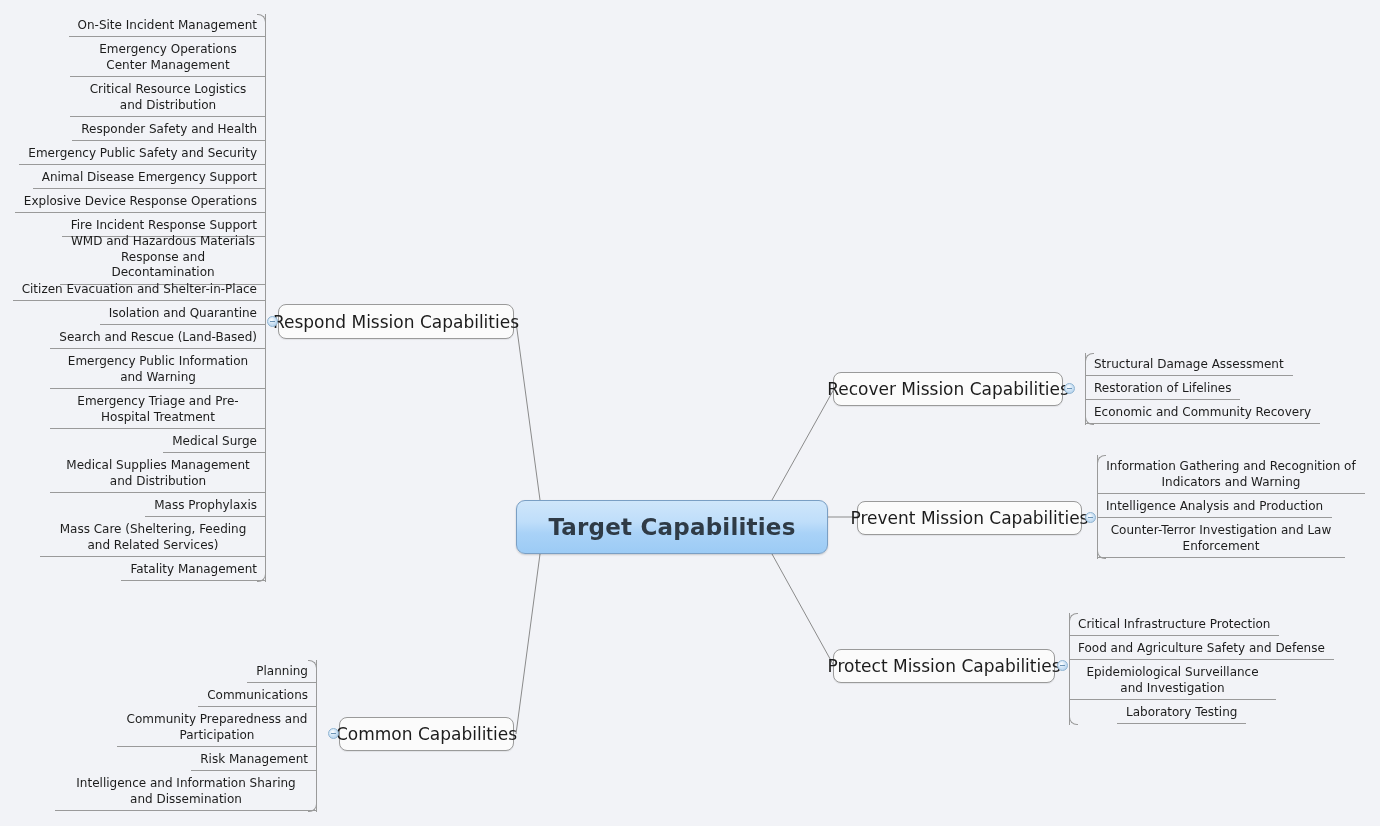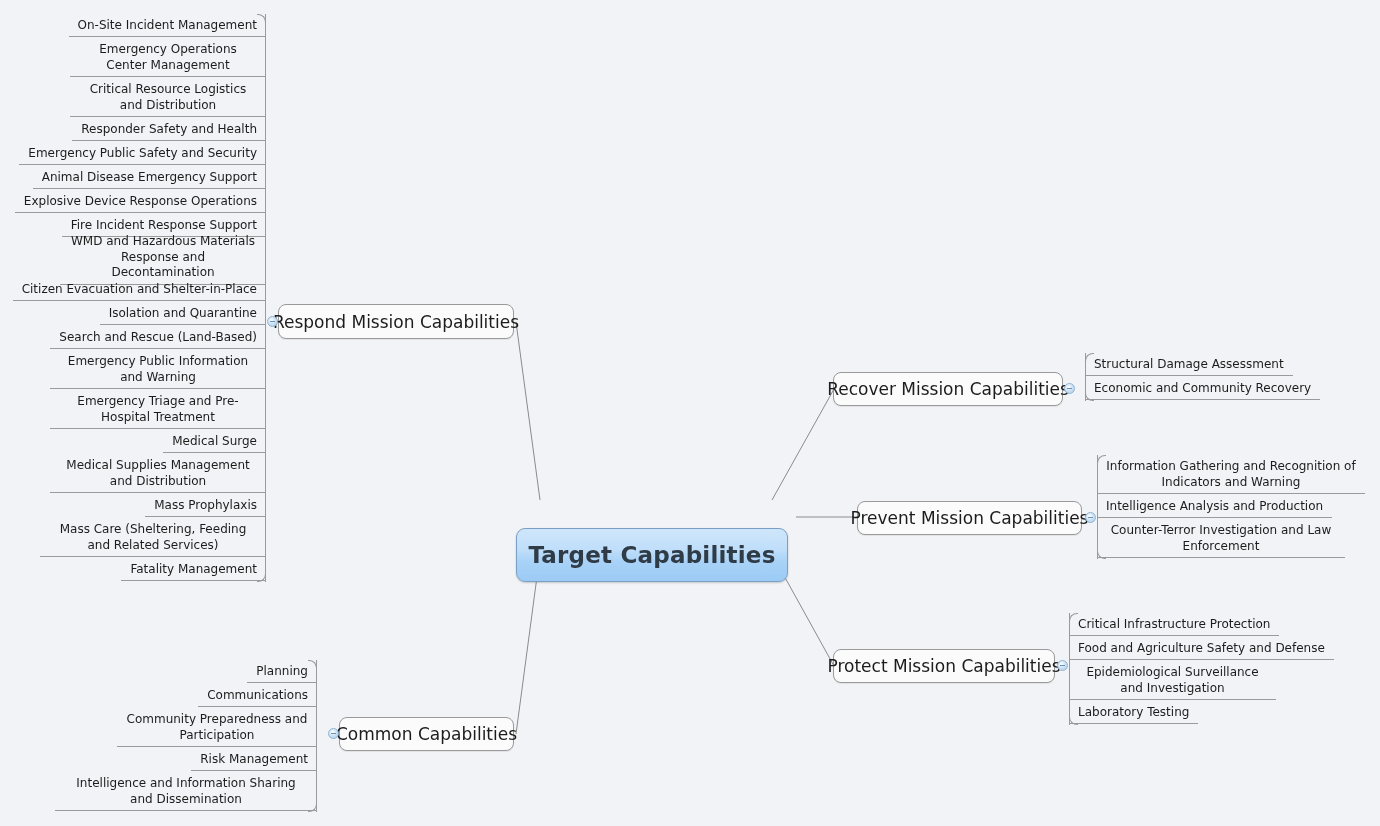--- a/index.html
+++ b/index.html
@@ -172,21 +172,21 @@
 
     <path d="M 772 500 L 834 389" stroke="#8b8b8b" stroke-width="1" fill="none"></path>
 
     <path d="M 796 517 L 858 517" stroke="#8b8b8b" stroke-width="1" fill="none"></path>
 
     <path d="M 772 554 L 834 666" stroke="#8b8b8b" stroke-width="1" fill="none"></path>
 
     <path d="M 540 554 L 516 734" stroke="#8b8b8b" stroke-width="1" fill="none"></path>
   </svg>
 
-  <div class="root-node" style="left:516px; top:500px; width:272px; height:54px;margin-top:28px;">
+  <div class="root-node" style="left:516px; top:500px; width:312px; height:54px;">
     <span>Target Capabilities</span>
   </div>
 
   <div class="branch-node" style="left:278px; top:304px; width:236px; height:35px;align-items:center;">
     <span>Respond Mission Capabilities</span>
   </div>
   <div class="collapse-handle" style="left:267px; top:316px;"></div>
 
   <div class="leaf-group left" style="left:10px; top:14px; width:256px;">
     <div class="spine"></div>
@@ -259,20 +259,23 @@
 
   <div class="leaf-group right" style="left:1076px; top:353px; width:295px;margin-left:9px;">
     <div class="spine"></div>
     <div class="cap top"></div>
     <div class="cap bottom"></div>
 
     <div class="leaf" style="height:24px;">
       <span class="leaf-text">Structural Damage Assessment</span>
     </div>
     <div class="leaf" style="height:24px;">
+      <span class="leaf-text">Restoration of Lifelines</span>
+    </div>
+    <div class="leaf" style="height:24px;">
       <span class="leaf-text">Economic and Community Recovery</span>
     </div>
   </div>
 
   <div class="branch-node" style="left:857px; top:501px; width:225px; height:34px;">
     <span>Prevent Mission Capabilities</span>
   </div>
   <div class="collapse-handle" style="left:1085px; top:512px;"></div>
 
   <div class="leaf-group right" style="left:1097px; top:455px; width:270px;">
@@ -303,21 +306,21 @@
 
     <div class="leaf" style="height:24px;">
       <span class="leaf-text">Critical Infrastructure Protection</span>
     </div>
     <div class="leaf" style="height:24px;">
       <span class="leaf-text">Food and Agriculture Safety and Defense</span>
     </div>
     <div class="leaf" style="height:40px;">
       <span class="leaf-text" style="width:207px;">Epidemiological Surveillance and Investigation</span>
     </div>
-    <div class="leaf" style="height:24px;">
+    <div class="leaf" style="height:24px;padding-left:48px;">
       <span class="leaf-text">Laboratory Testing</span>
     </div>
   </div>
 
   <div class="branch-node" style="left:339px; top:717px; width:175px; height:34px;">
     <span>Common Capabilities</span>
   </div>
   <div class="collapse-handle" style="left:328px; top:728px;"></div>
 
   <div class="leaf-group left" style="left:52px; top:660px; width:265px;">

